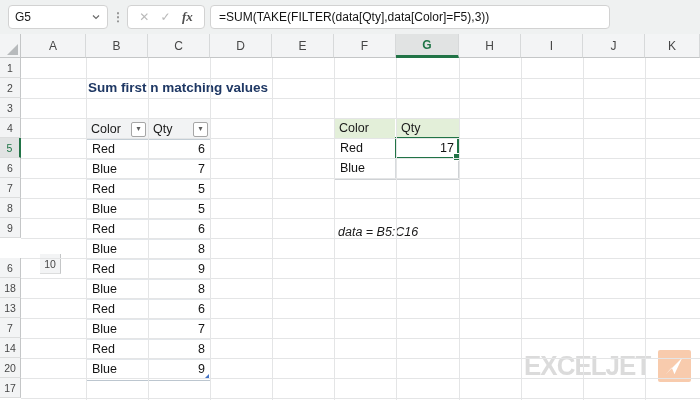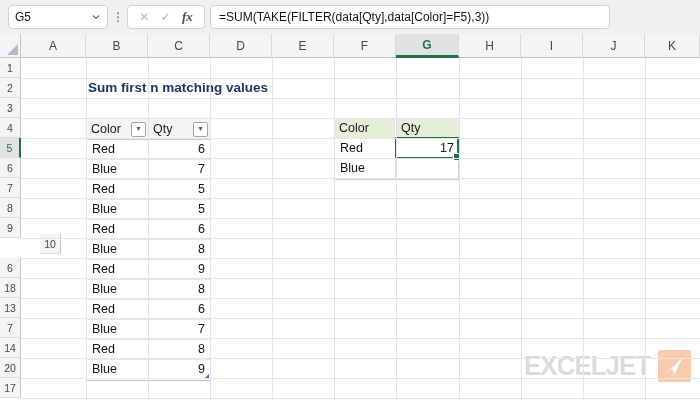--- a/index.html
+++ b/index.html
@@ -104,20 +104,21 @@
     <span class="ftext">=SUM(TAKE(FILTER(data[Qty],data[Color]=F5),3))</span>
   </div>
 </div>
 
 <div class="sheet" id="sheet">
   <div class="corner">
       <div class="tri"></div>
     </div>
 
   <div class="title">Sum first n matching values</div>
+  <div class="note">data = B5:C16</div>
 
   <div class="ltable">
     <div class="lhead">
       <div class="hc hc1">
         <span>Color</span>
         <span class="fbtn">▾</span>
       </div>
       <div class="hc hc2">
         <span>Qty</span>
         <span class="fbtn">▾</span>
@@ -217,21 +218,21 @@
     <div class="colh" style="left: 645px; width: 55px;">K</div>
     <div class="rowh" style="top: 24px;">1</div>
     <div class="rowh" style="top: 44px;">2</div>
     <div class="rowh" style="top: 64px;">3</div>
     <div class="rowh" style="top: 84px;">4</div>
     <div class="rowh sel" style="top: 104px;">5</div>
     <div class="rowh" style="top: 124px;">6</div>
     <div class="rowh" style="top: 144px;">7</div>
     <div class="rowh" style="top: 164px;">8</div>
     <div class="rowh" style="top: 184px;">9</div>
-    <div class="rowh" style="top: 200px; margin-left: 40px;">10</div>
+    <div class="rowh" style="top: 220px; margin-left: 40px;">10</div>
     <div class="rowh" style="top: 224px;">6</div>
     <div class="rowh" style="top: 244px;">18</div>
     <div class="rowh" style="top: 264px;">13</div>
     <div class="rowh" style="top: 284px;">7</div>
     <div class="rowh" style="top: 304px;">14</div>
     <div class="rowh" style="top: 324px;">20</div>
     <div class="rowh" style="top: 344px;">17</div>
     <div class="vline" style="left: 86px;"></div>
     <div class="vline" style="left: 148px;"></div>
     <div class="vline" style="left: 210px;"></div>

